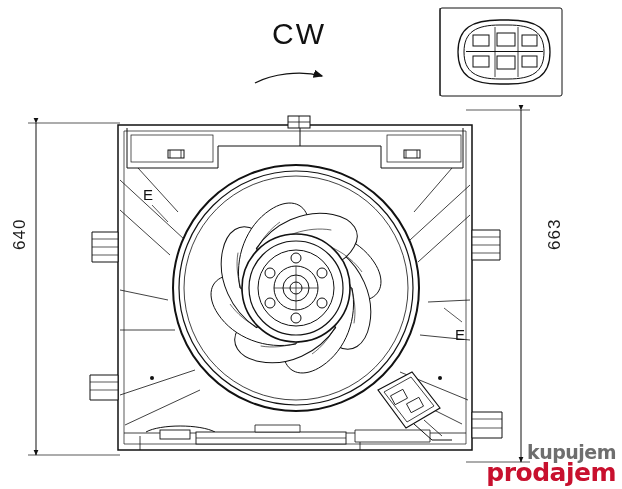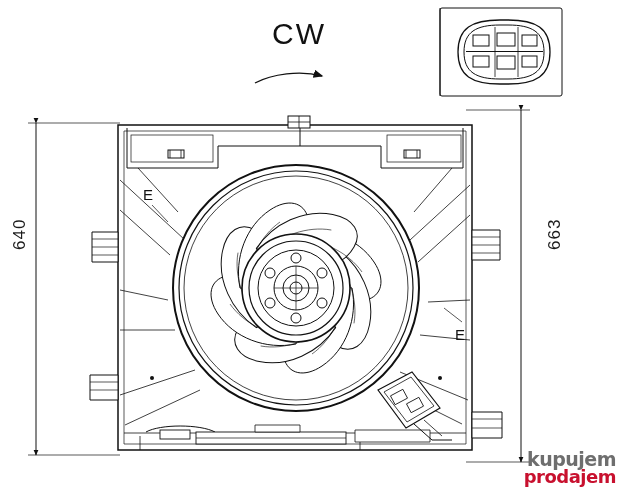--- a/index.html
+++ b/index.html
@@ -38,21 +38,21 @@
     user-select: none;
     margin-left: 48px;
   }
   .watermark .wm1 {
     display: block;
     font-size: 19px;
     color: #6e6e6e;
   }
   .watermark .wm2 {
     display: block;
-    font-size: 18px;
+    font-size: 25px;
     color: #c8102e;
   }
   .dim-label {
     position: absolute;
     font-family: "Liberation Sans", sans-serif;
     font-size: 17px;
     color: #1a1a1a;
     letter-spacing: 1px;
   }
   .dim-left {

